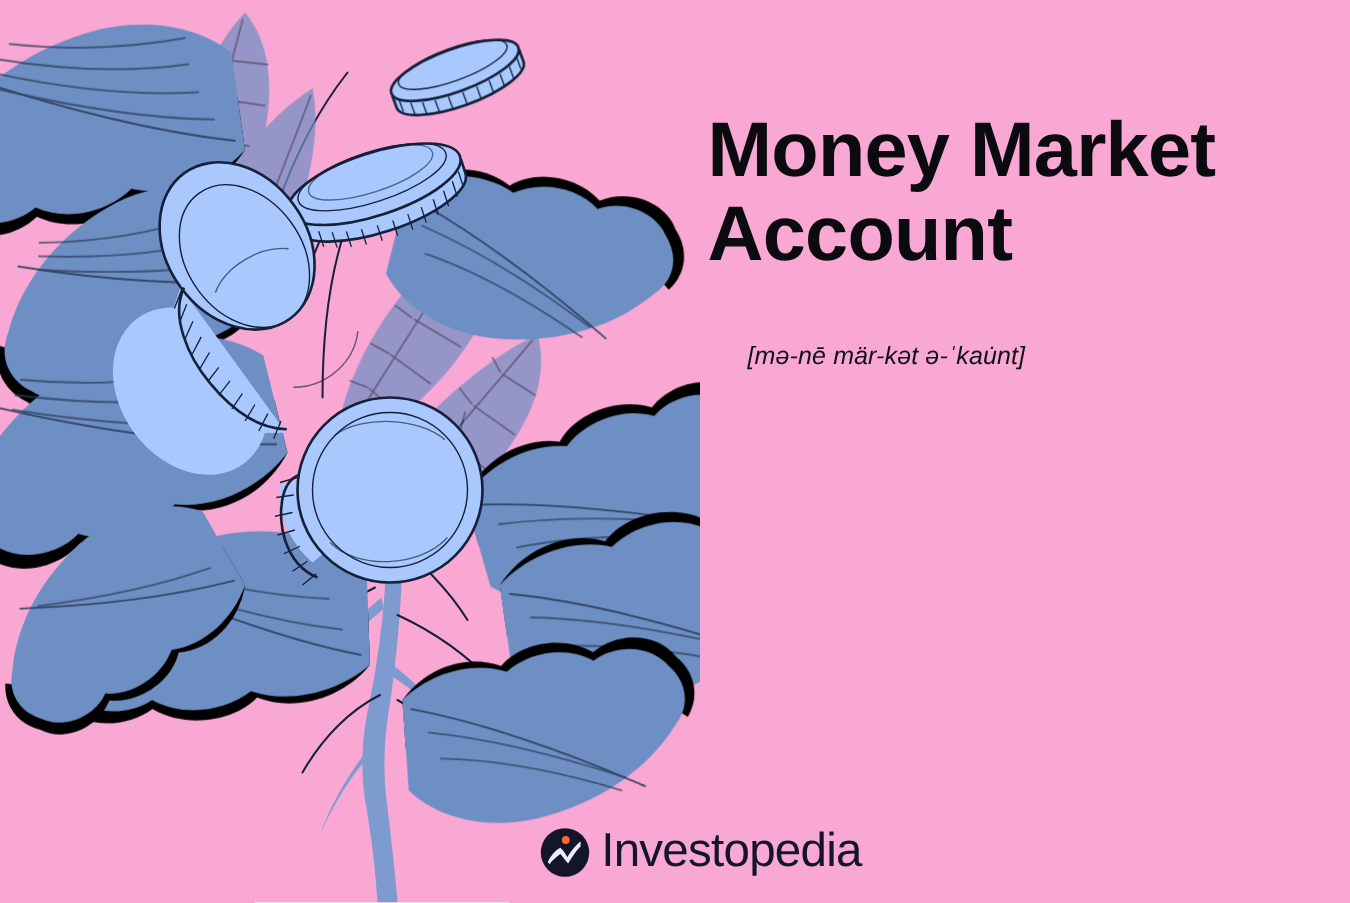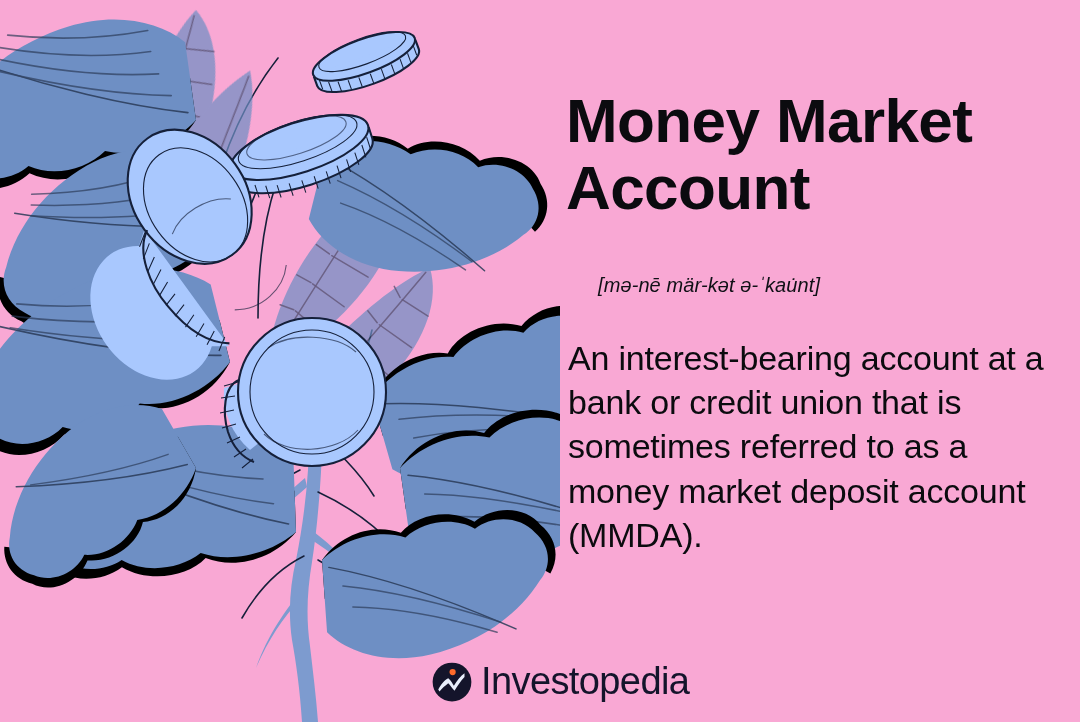--- a/index.html
+++ b/index.html
@@ -338,21 +338,20 @@
 
     </svg>
   </div>
 
   <div id="text-col">
     <h1 id="term-title">Money Market
 Account</h1>
 
     <div id="pronunciation">[mə-nē mär-kət ə-ˈkau̇nt]</div>
 
-    <p id="definition">An interest-bearing account at a bank or credit union that is sometimes referred to as a money market deposit account (MMDA).</p>
   </div>
 
   <div id="logo">
     <svg id="logo-mark" viewBox="0 0 64 64">
       <circle cx="32" cy="32" r="31" fill="#14142b"></circle>
       <path d="M11 45 L26 27 L34 36 L50 17 L50 45 Z" fill="#14142b"></path>
       <path d="M10 44 C14 36 20 29 26 26 C31 30 33 35 35 38 C40 30 46 22 52 18
                L52 24 C46 30 41 38 36 46 C32 42 29 37 26 34 C21 38 16 42 12 47 Z" fill="#e8eefc"></path>
       <circle cx="33" cy="16" r="5" fill="#ff6a2b"></circle>
     </svg>

